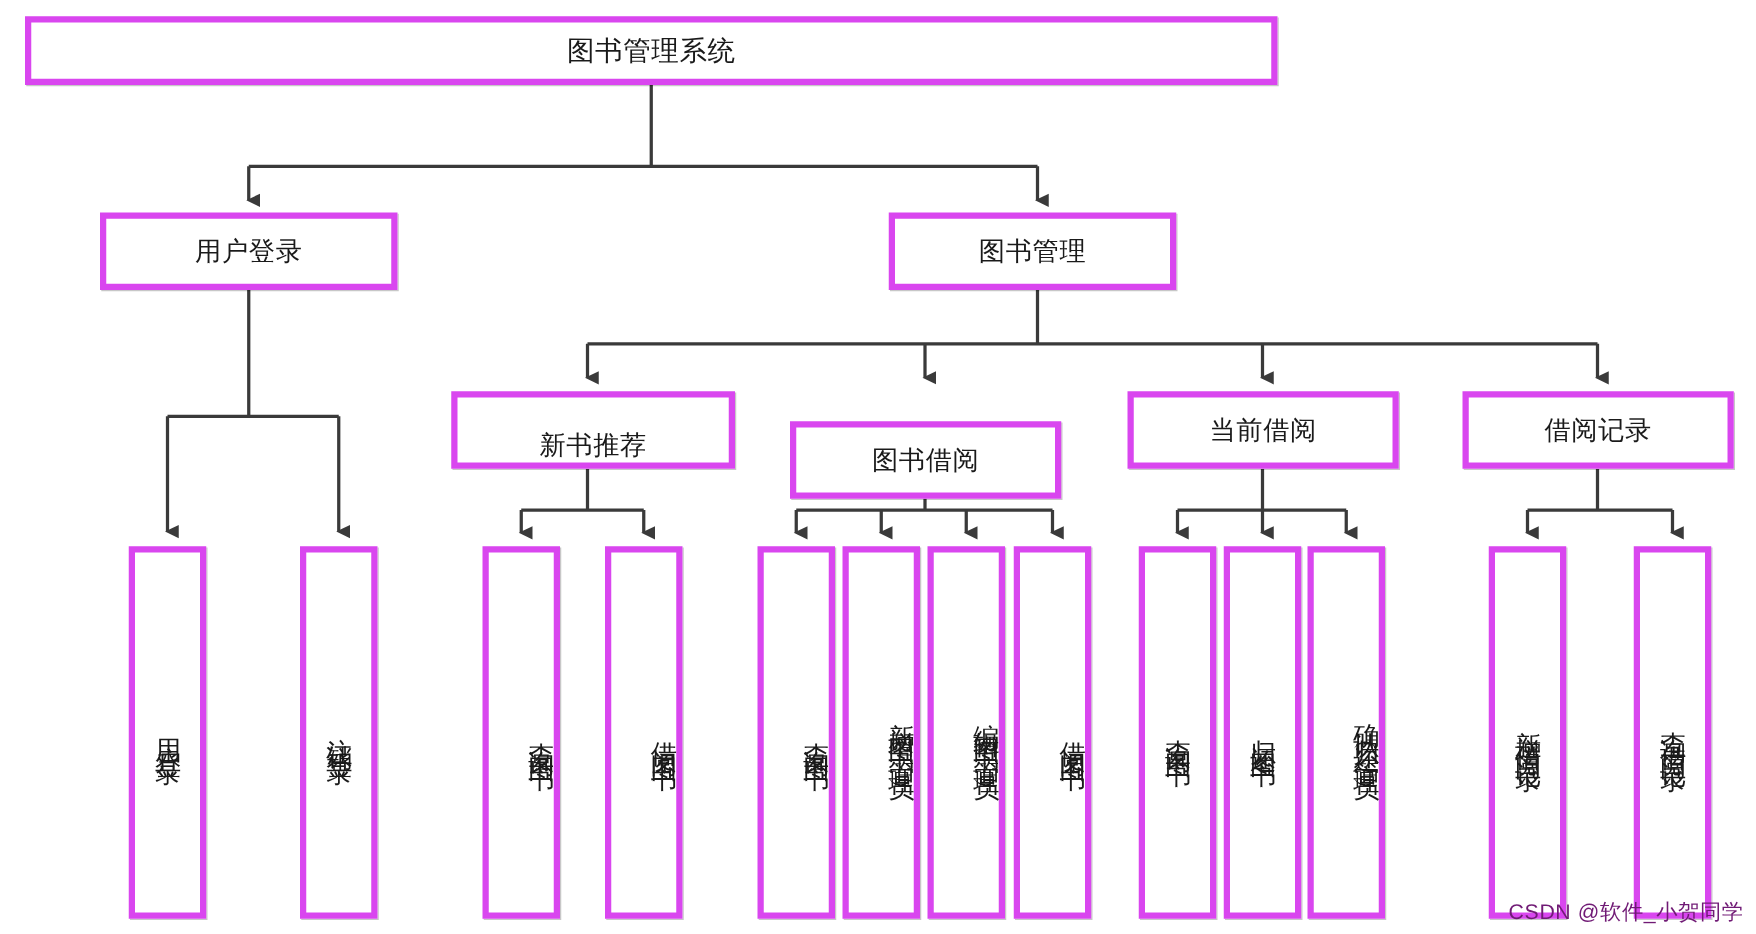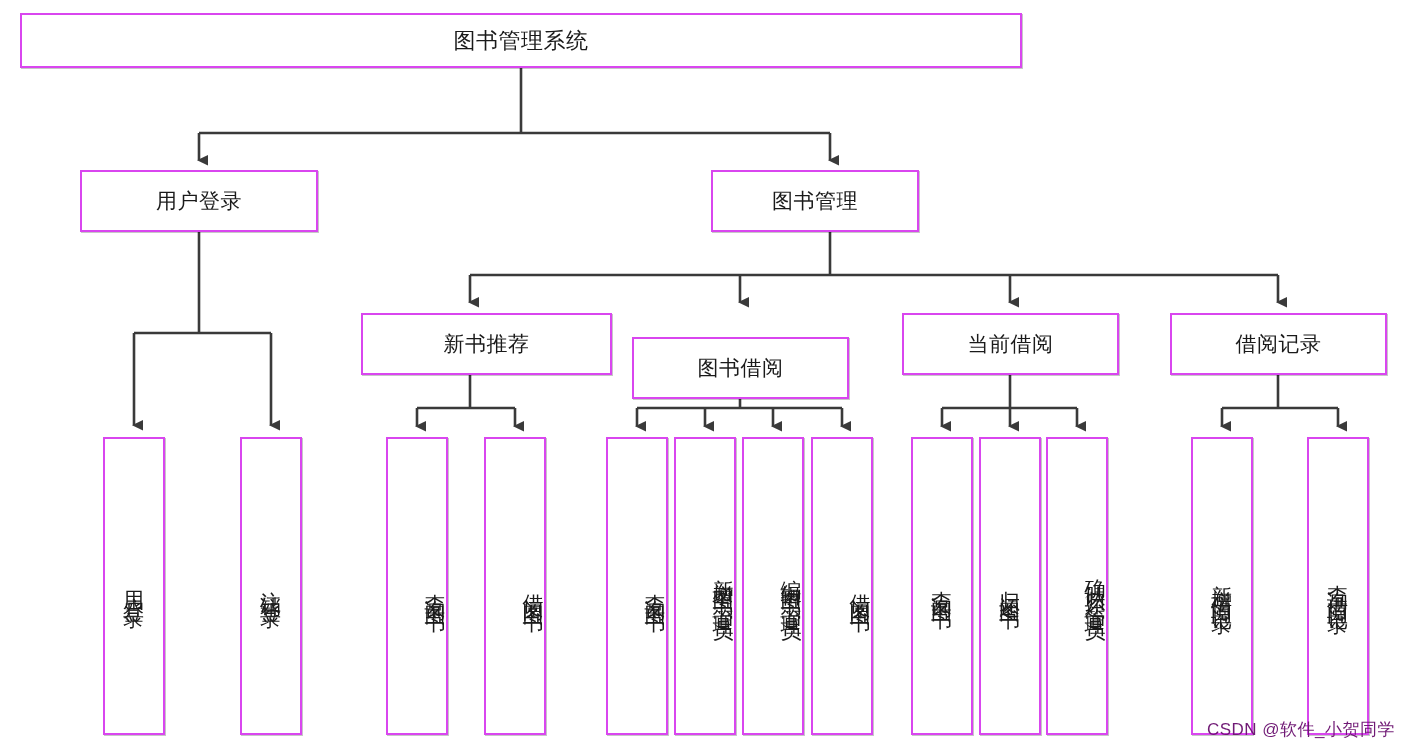--- a/index.html
+++ b/index.html
@@ -23,21 +23,21 @@
     left: 0;
     top: 0;
     width: 1405px;
     height: 747px;
     pointer-events: none;
   }
   .node {
     position: absolute;
     box-sizing: border-box;
     background: #ffffff;
-    border: 2px solid #d946ef;
+    border: 5px solid #d946ef;
     display: flex;
     align-items: center;
     justify-content: center;
     color: #1a1a1a;
     box-shadow: 1px 1px 0 rgba(0,0,0,0.22);
   }
   .node.horiz {
     font-size: 21px;
     letter-spacing: 0.5px;
   }
@@ -127,25 +127,25 @@
     </g>
   </svg>
 
   <div class="node horiz root" style="left:20px; top:13px; width:1002px; height:55px;">
     <span>图书管理系统</span>
   </div>
 
   <div class="node horiz" style="left:80px; top:170px; width:238px; height:62px;">
     <span>用户登录</span>
   </div>
-  <div class="node horiz" style="left:711px; top:170px; width:208px; height:62px;">
+  <div class="node horiz" style="left:711px; top:170px; width:230px; height:62px;">
     <span>图书管理</span>
   </div>
 
-  <div class="node horiz" style="left:361px; top:313px; width:251px; height:62px;">
+  <div class="node horiz" style="left:361px; top:313px; width:227px; height:62px;align-items:flex-end;">
     <span>新书推荐</span>
   </div>
   <div class="node horiz" style="left:632px; top:313px; width:217px; height:62px;margin-top:24px;">
     <span>图书借阅</span>
   </div>
   <div class="node horiz" style="left:902px; top:313px; width:217px; height:62px;">
     <span>当前借阅</span>
   </div>
   <div class="node horiz" style="left:1170px; top:313px; width:217px; height:62px;">
     <span>借阅记录</span>

